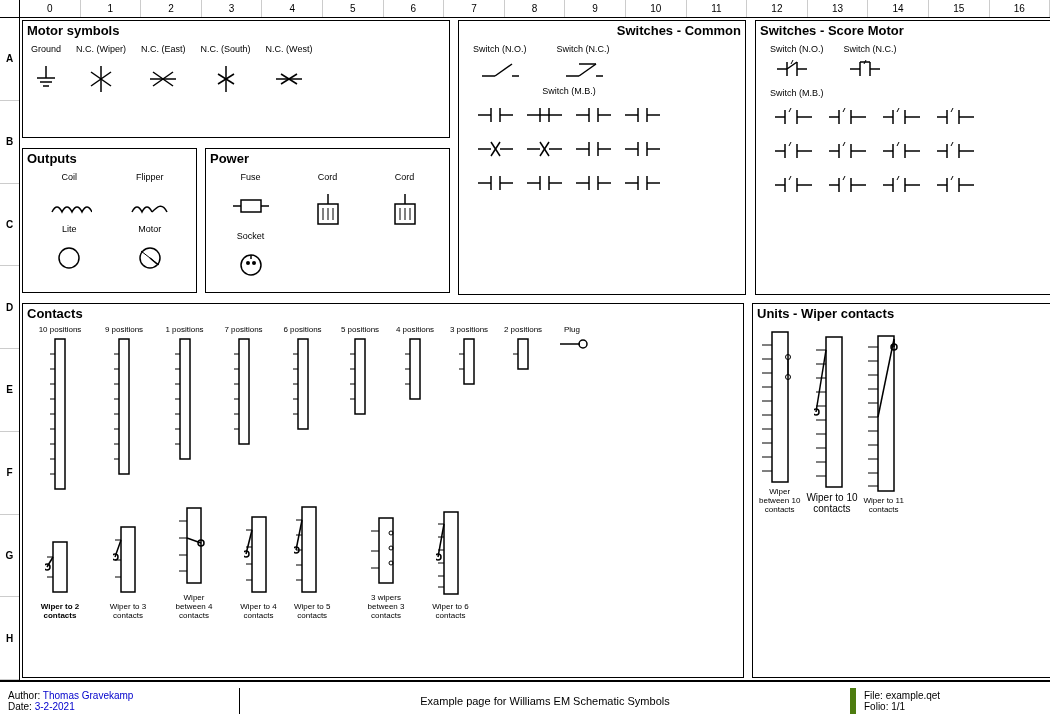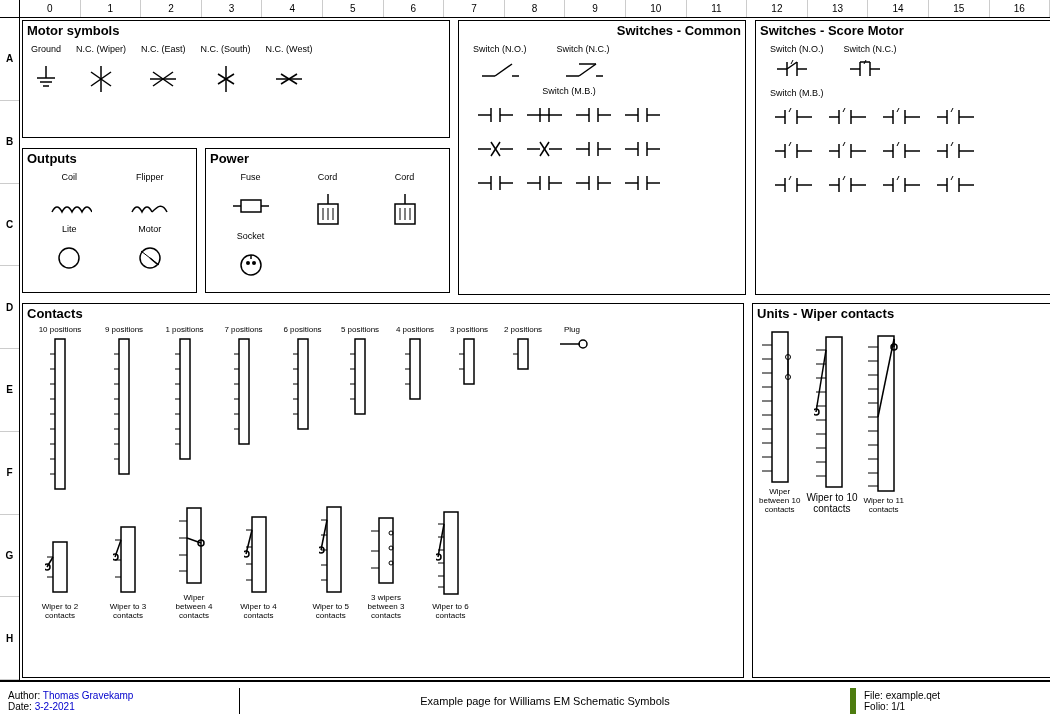--- a/index.html
+++ b/index.html
@@ -746,21 +746,21 @@
         <div style="display:flex; gap:8px; padding: 2px 6px; align-items:flex-end; margin-top:4px;">
 
           <div style="display:flex;flex-direction:column;align-items:center;width:62px;">
             <svg width="30" height="65">
               <rect x="8" y="5" width="14" height="50" fill="none" stroke="black" stroke-width="1.5"></rect>
               <line x1="2" y1="20" x2="8" y2="20" stroke="black" stroke-width="1"></line>
               <line x1="2" y1="40" x2="8" y2="40" stroke="black" stroke-width="1"></line>
               <circle cx="2" cy="30" r="3" fill="none" stroke="black" stroke-width="1.5"></circle>
               <line x1="2" y1="30" x2="8" y2="20" stroke="black" stroke-width="1.5"></line>
             </svg>
-            <span style="font-size:8px;text-align:center;">Wiper to 2<br>contacts</span>
+            <span style="font-size:8px;text-align:center;font-weight:bold;">Wiper to 2<br>contacts</span>
           </div>
 
           <div style="display:flex;flex-direction:column;align-items:center;width:58px;">
             <svg width="30" height="80">
               <rect x="8" y="5" width="14" height="65" fill="none" stroke="black" stroke-width="1.5"></rect>
               <line x1="2" y1="18" x2="8" y2="18" stroke="black" stroke-width="1"></line>
               <line x1="2" y1="38" x2="8" y2="38" stroke="black" stroke-width="1"></line>
               <line x1="2" y1="55" x2="8" y2="55" stroke="black" stroke-width="1"></line>
               <circle cx="2" cy="35" r="3" fill="none" stroke="black" stroke-width="1.5"></circle>
               <line x1="2" y1="35" x2="8" y2="18" stroke="black" stroke-width="1.5"></line>
@@ -787,21 +787,21 @@
               <line x1="2" y1="18" x2="8" y2="18" stroke="black" stroke-width="1"></line>
               <line x1="2" y1="35" x2="8" y2="35" stroke="black" stroke-width="1"></line>
               <line x1="2" y1="52" x2="8" y2="52" stroke="black" stroke-width="1"></line>
               <line x1="2" y1="68" x2="8" y2="68" stroke="black" stroke-width="1"></line>
               <circle cx="2" cy="42" r="3" fill="none" stroke="black" stroke-width="1.5"></circle>
               <line x1="2" y1="42" x2="8" y2="18" stroke="black" stroke-width="1.5"></line>
             </svg>
             <span style="font-size:8px;text-align:center;">Wiper to 4<br>contacts</span>
           </div>
 
-          <div style="display:flex;flex-direction:column;align-items:flex-end;width:55px;">
+          <div style="display:flex;flex-direction:column;align-items:flex-start;width:55px;">
             <svg width="30" height="100">
               <rect x="8" y="5" width="14" height="85" fill="none" stroke="black" stroke-width="1.5"></rect>
               <line x1="2" y1="18" x2="8" y2="18" stroke="black" stroke-width="1"></line>
               <line x1="2" y1="33" x2="8" y2="33" stroke="black" stroke-width="1"></line>
               <line x1="2" y1="48" x2="8" y2="48" stroke="black" stroke-width="1"></line>
               <line x1="2" y1="63" x2="8" y2="63" stroke="black" stroke-width="1"></line>
               <line x1="2" y1="78" x2="8" y2="78" stroke="black" stroke-width="1"></line>
               <circle cx="2" cy="48" r="3" fill="none" stroke="black" stroke-width="1.5"></circle>
               <line x1="2" y1="48" x2="8" y2="18" stroke="black" stroke-width="1.5"></line>
             </svg>

